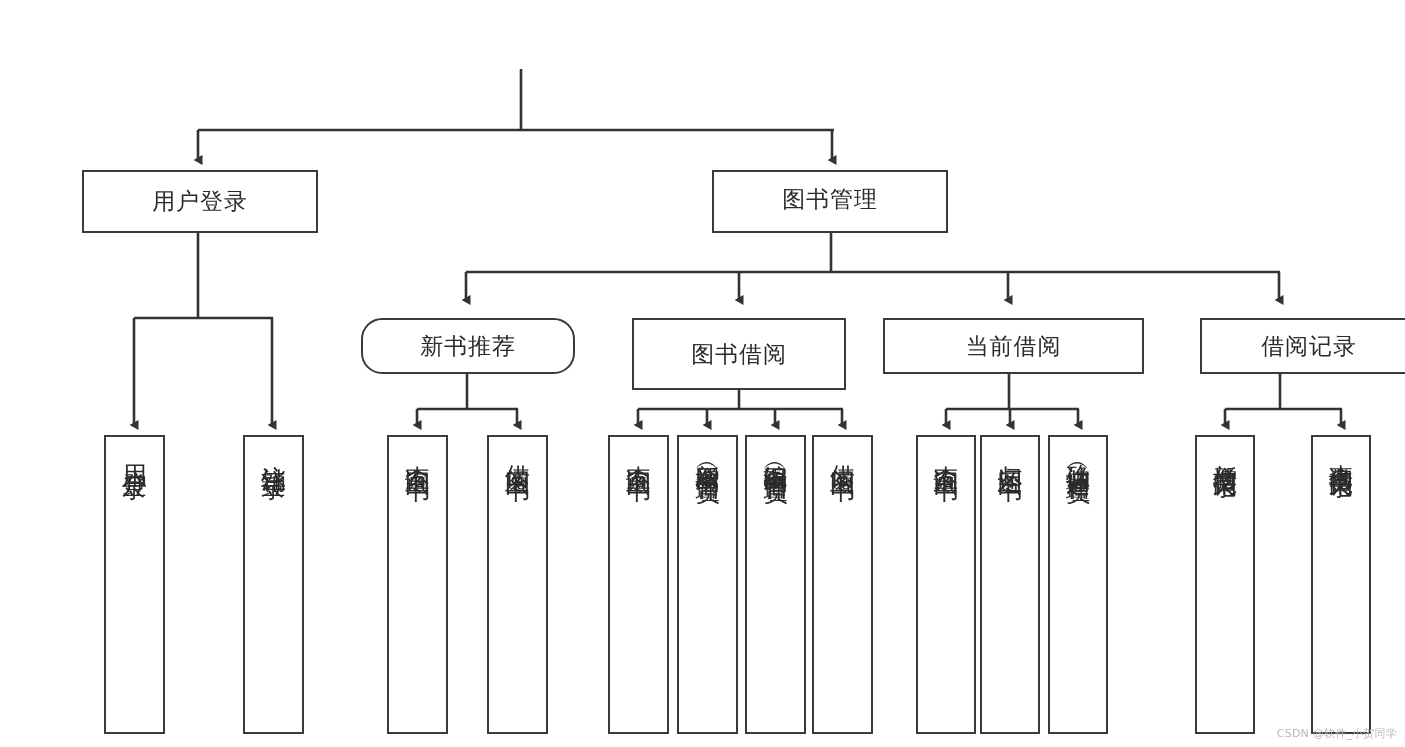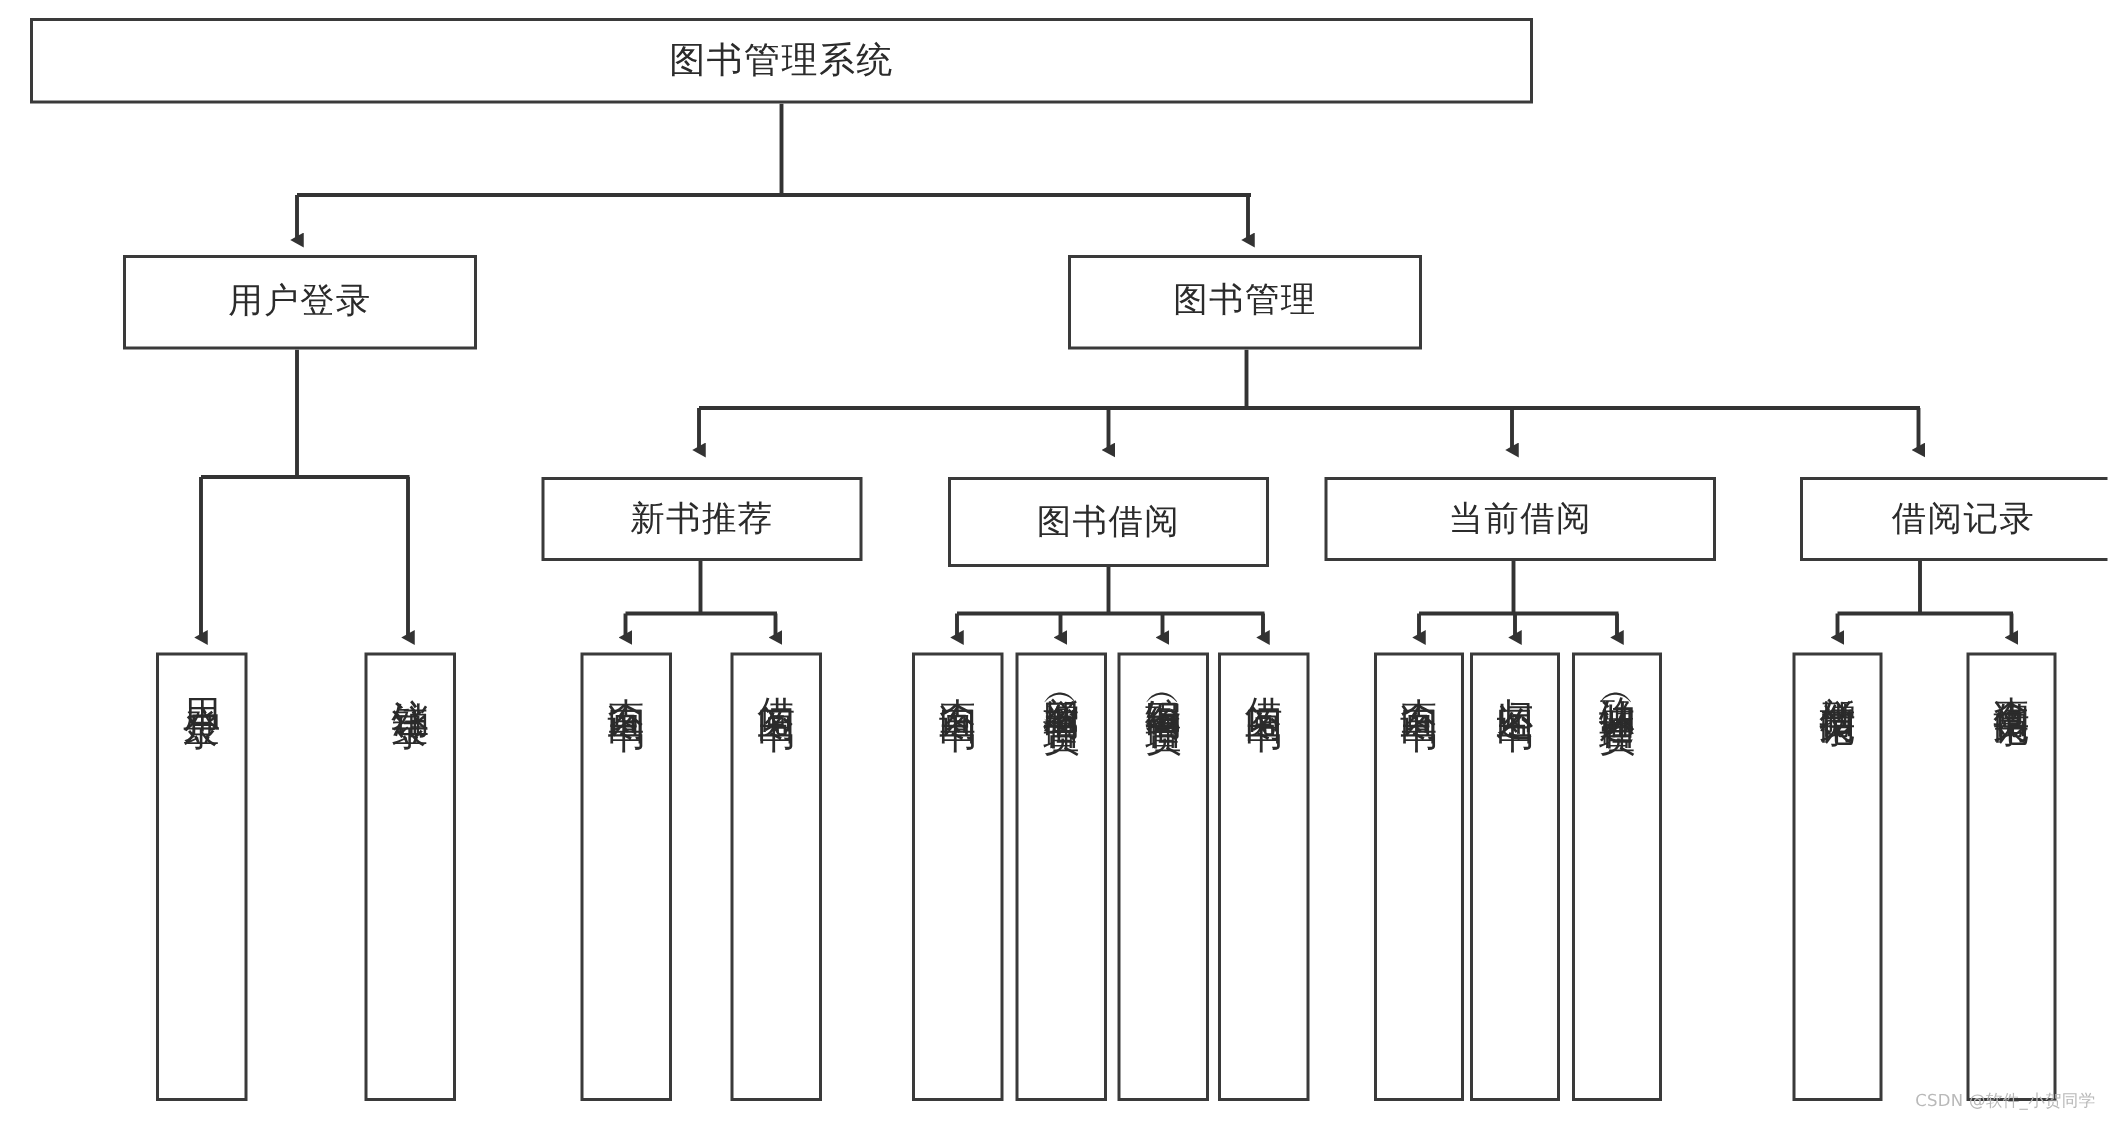--- a/index.html
+++ b/index.html
@@ -125,35 +125,32 @@
       <path d="M1010,409 L1010,425" marker-end="url(#arrowhead)"></path>
       <path d="M1078,409 L1078,425" marker-end="url(#arrowhead)"></path>
 
       <path d="M1280,374 L1280,409"></path>
       <path d="M1225,409 L1342,409"></path>
       <path d="M1225,409 L1225,425" marker-end="url(#arrowhead)"></path>
       <path d="M1341,409 L1341,425" marker-end="url(#arrowhead)"></path>
     </g>
   </svg>
 
-  <div class="node horizontal root" style="left:20px; top:12px; width:1002px; height:57px;">
-    <span class="label">图书管理系统</span>
-  </div>
 
   <div class="node horizontal" style="left:82px; top:170px; width:236px; height:63px;">
     <span class="label">用户登录</span>
   </div>
   <div class="node horizontal" style="left:712px; top:170px; width:236px; height:63px;font-family:Liberation Mono, monospace;">
     <span class="label">图书管理</span>
   </div>
 
-  <div class="node horizontal" style="left:361px; top:318px; width:214px; height:56px;">
+  <div class="node horizontal" style="left:361px; top:318px; width:214px; height:56px;border-radius:21px;">
     <span class="label">新书推荐</span>
   </div>
-  <div class="node horizontal" style="left:632px; top:318px; width:214px; height:60px;">
+  <div class="node horizontal" style="left:632px; top:318px; width:214px; height:72px;">
     <span class="label">图书借阅</span>
   </div>
   <div class="node horizontal" style="left:883px; top:318px; width:261px; height:56px;">
     <span class="label">当前借阅</span>
   </div>
   <div class="node horizontal" style="left:1172px; top:318px; width:218px; height:56px;margin-left:28px;">
     <span class="label">借阅记录</span>
   </div>
 
   <div class="node vertical" style="left:104px; top:435px; width:61px; height:299px;">

